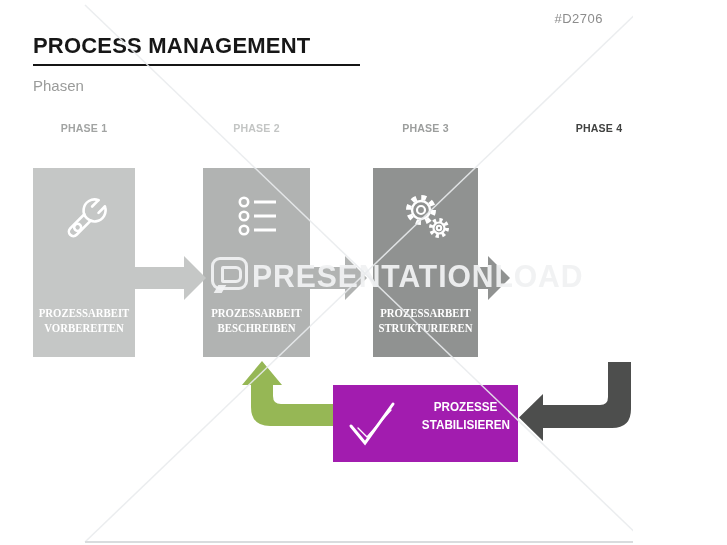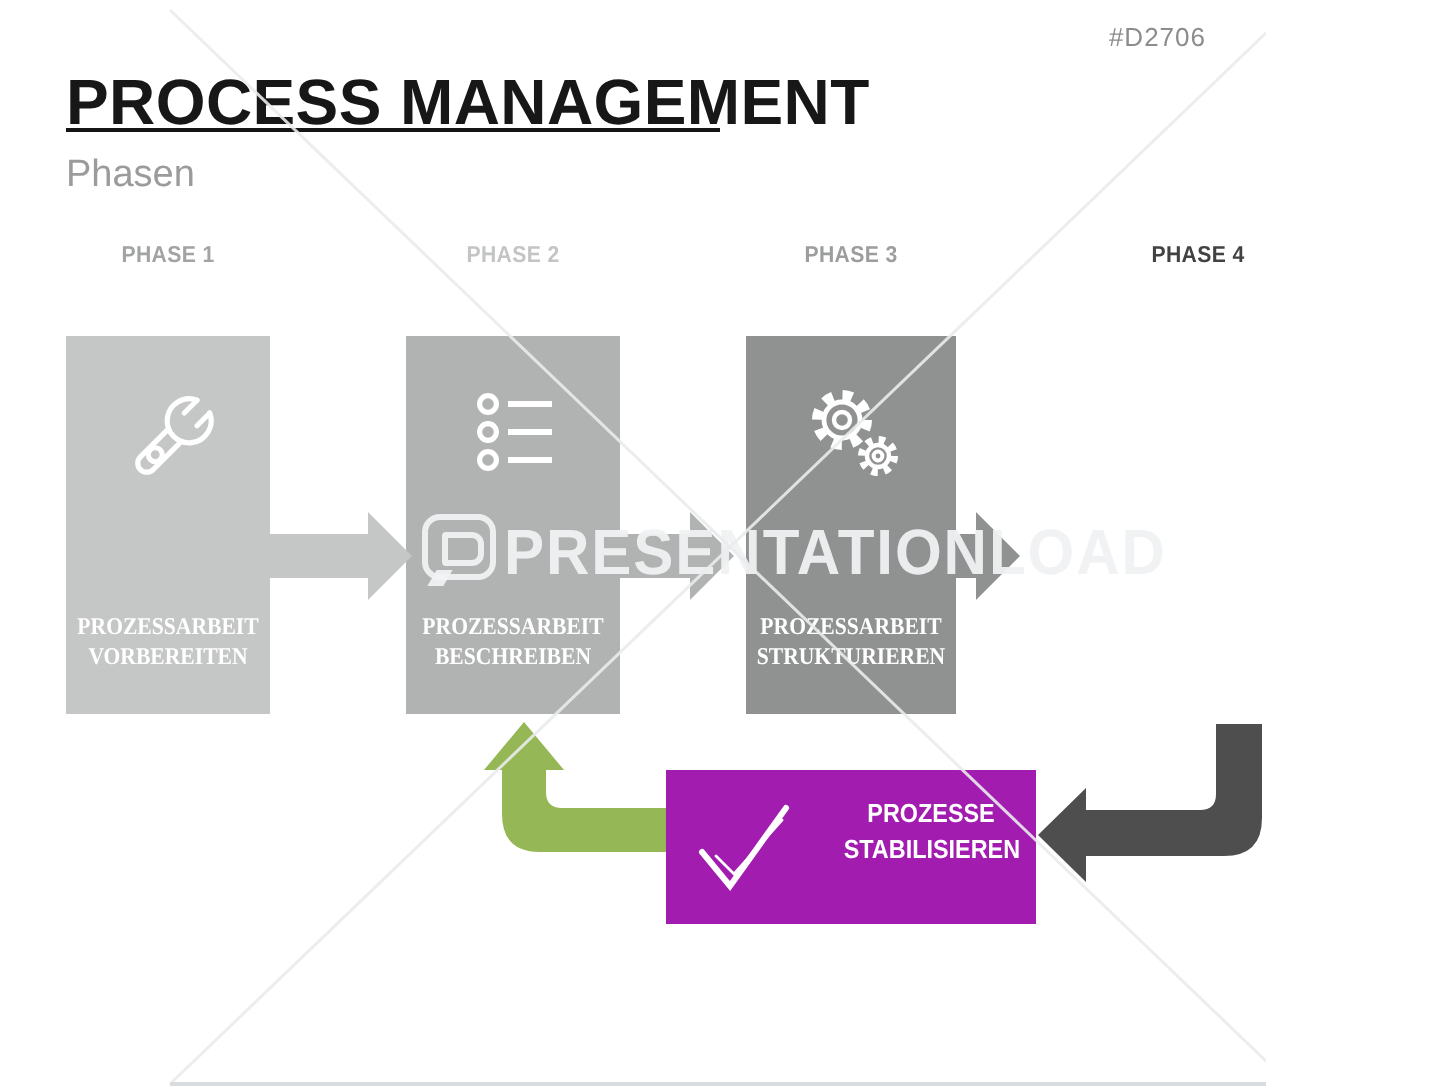--- a/index.html
+++ b/index.html
@@ -3,23 +3,23 @@
 <meta charset="utf-8">
 <style>
   html,body{margin:0;padding:0;background:#ffffff;}
   #stage{
     position:relative;width:633px;height:545px;background:#ffffff;overflow:hidden;
     font-family:"Liberation Sans", sans-serif;
   }
   .abs{position:absolute;}
   
   .ref{top:11px;right:30px;font-size:13px;color:#8c8c8c;letter-spacing:.5px;}
-  .title{left:33px;top:33px;font-size:32px;font-weight:bold;color:#171717;letter-spacing:.2px;}
+  .title{left:33px;top:33px;font-size:22px;font-weight:bold;color:#171717;letter-spacing:.2px;}
   .title-underline{left:33px;top:64px;width:327px;height:2px;background:#151515;}
-  .subtitle{left:33px;top:77px;font-size:19px;color:#9a9b9a;}
+  .subtitle{left:33px;top:77px;font-size:15px;color:#9a9b9a;}
   
   .phase-label{top:122px;font-size:11.5px;font-weight:bold;text-align:center;
     letter-spacing:.2px;transform:scaleX(.92);transform-origin:center;}
   .pl1{left:33px;width:102px;color:#a2a4a3;}
   .pl2{left:203px;width:107px;color:#c3c5c4;}
   .pl3{left:373px;width:105px;color:#9c9e9d;}
   .pl4{left:508px;width:182px;color:#414241;}
   
   .pbox{top:168px;height:189px;font-family:Liberation Serif, serif;}
   .b1{left:33px;width:102px;background:#c5c7c6;}

